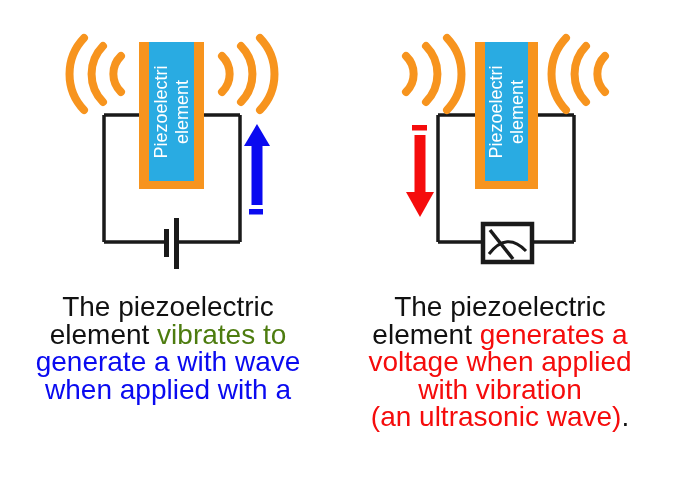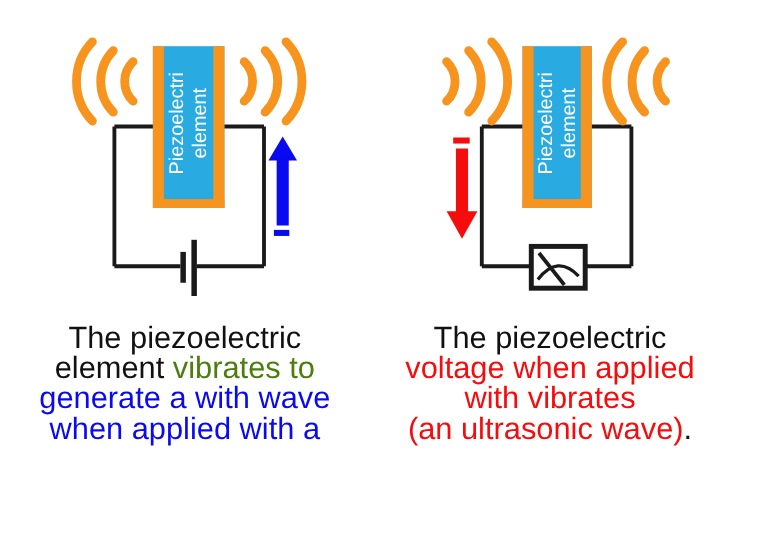--- a/index.html
+++ b/index.html
@@ -119,18 +119,19 @@
   </div>
 
   <div class="caption caption-left">
       <div class="cap-line"><span style="color: rgb(17, 17, 17);">The piezoelectric</span></div>
       <div class="cap-line"><span style="color: rgb(17, 17, 17);">element </span><span style="color: #4d7c0f; text-align: center;">vibrates to</span></div>
       <div class="cap-line"><span style="color: rgb(10, 10, 240);">generate a with wave</span></div>
       <div class="cap-line"><span style="color: rgb(10, 10, 240); text-align: center;">when applied with a</span></div>
     </div>
   <div class="caption caption-right">
       <div class="cap-line"><span style="color: rgb(17, 17, 17);">The piezoelectric</span></div>
+      <div class="cap-line"><span style="color: rgb(17, 17, 17);">element </span><span style="color: rgb(245, 12, 12);">generates a</span></div>
       <div class="cap-line"><span style="color: rgb(245, 12, 12);">voltage when applied</span></div>
-      <div class="cap-line"><span style="color: rgb(245, 12, 12);">with vibrates</span></div>
+      <div class="cap-line"><span style="color: rgb(245, 12, 12);">with vibration</span></div>
       <div class="cap-line"><span style="color: rgb(245, 12, 12);">(an ultrasonic wave)</span><span style="color: rgb(17, 17, 17);">.</span></div>
     </div>
 
 </div>
 
 </body></html>

